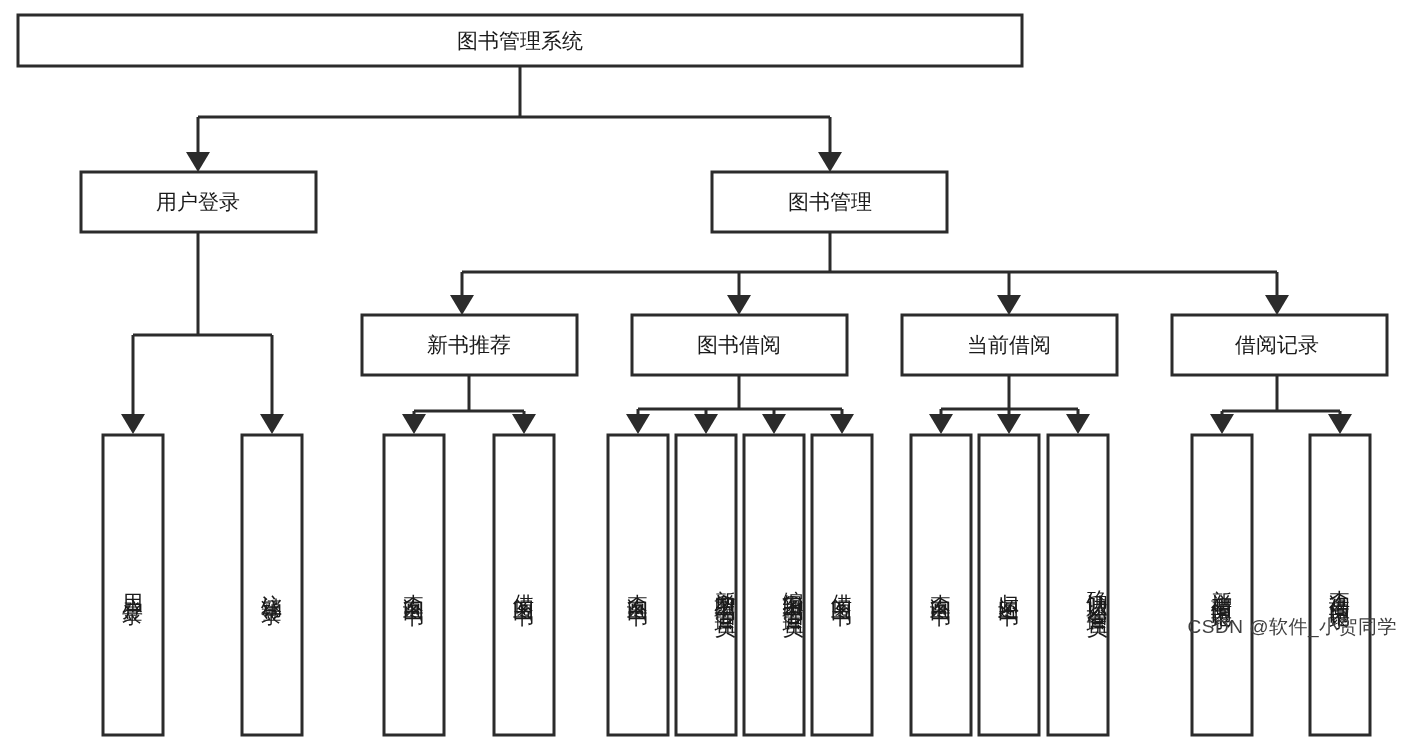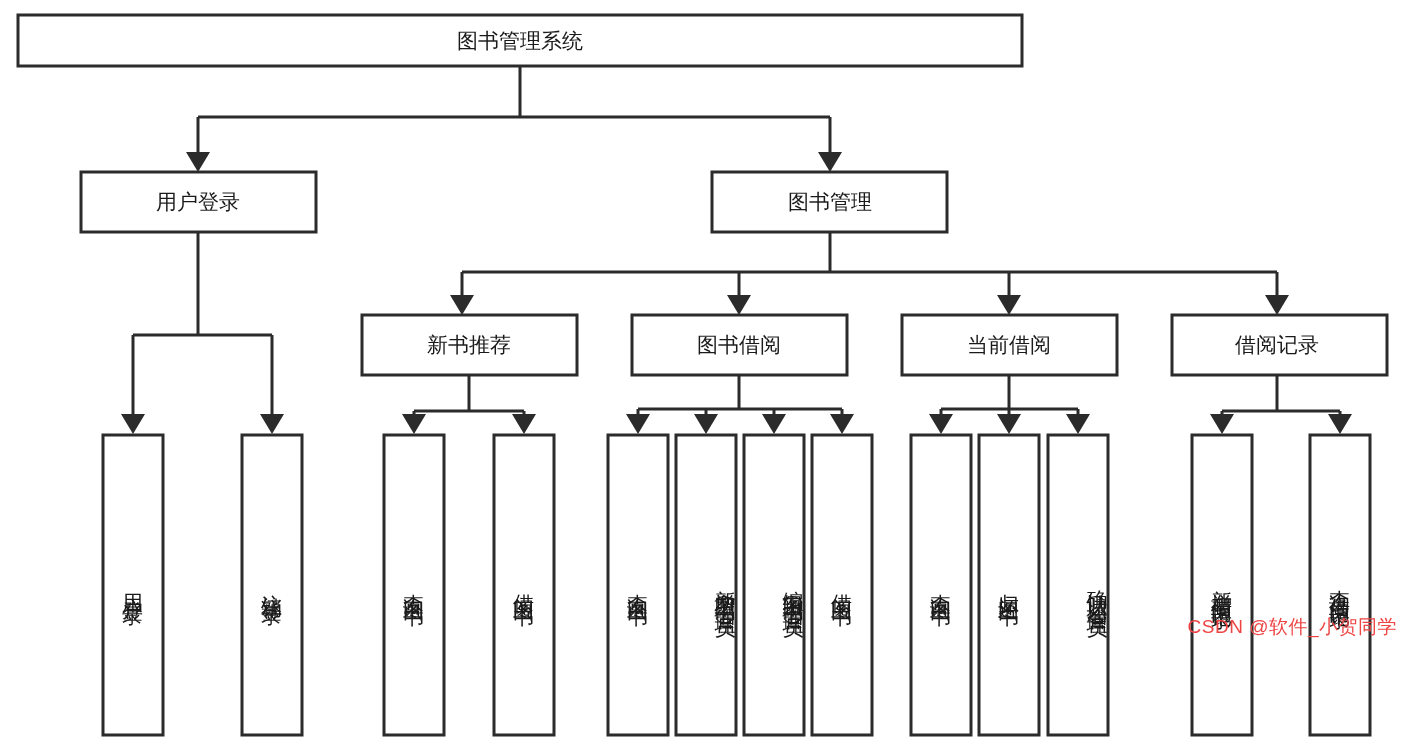--- a/index.html
+++ b/index.html
@@ -60,21 +60,21 @@
     text-align: center;
     white-space: nowrap;
     pointer-events: none;
   }
   .watermark {
     position: absolute;
     right: 8px;
     bottom: 4px;
     font-family: "Liberation Sans", "DejaVu Sans", sans-serif;
     font-size: 19px;
-    color: #ef4444;
+    color: #404040;
     white-space: nowrap;
     letter-spacing: 0.5px;
   }
 </style>
 </head>
 <body>
 
 <div id="diagram-root">
 
   <svg id="tree-svg" viewBox="0 0 1405 747">

